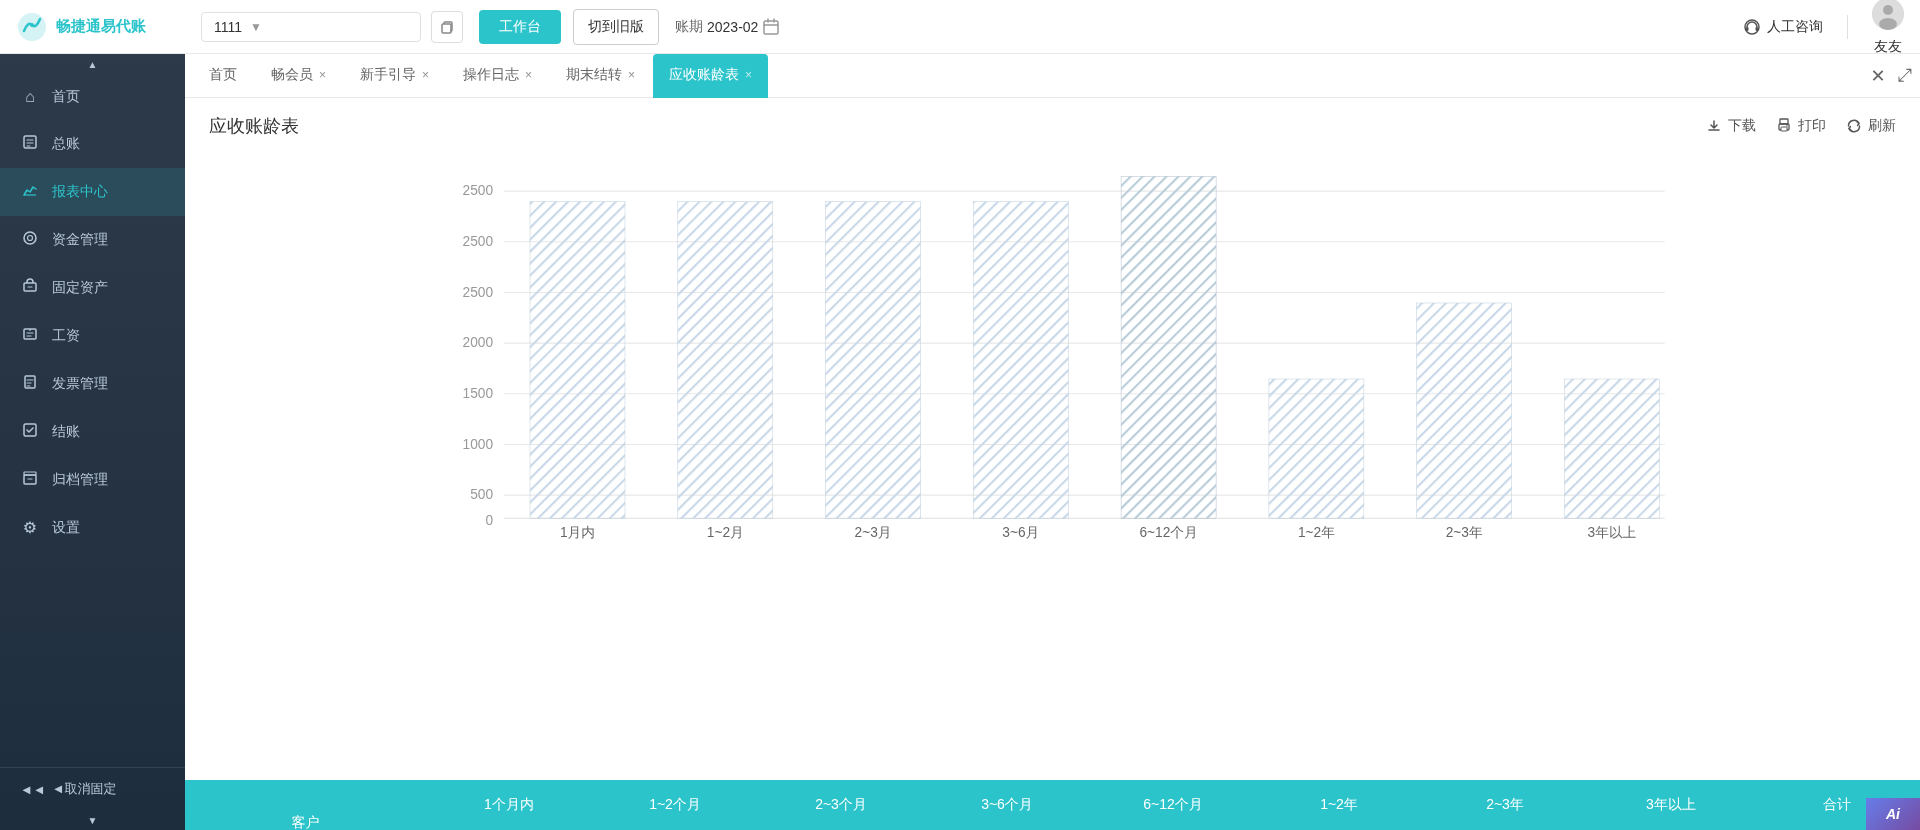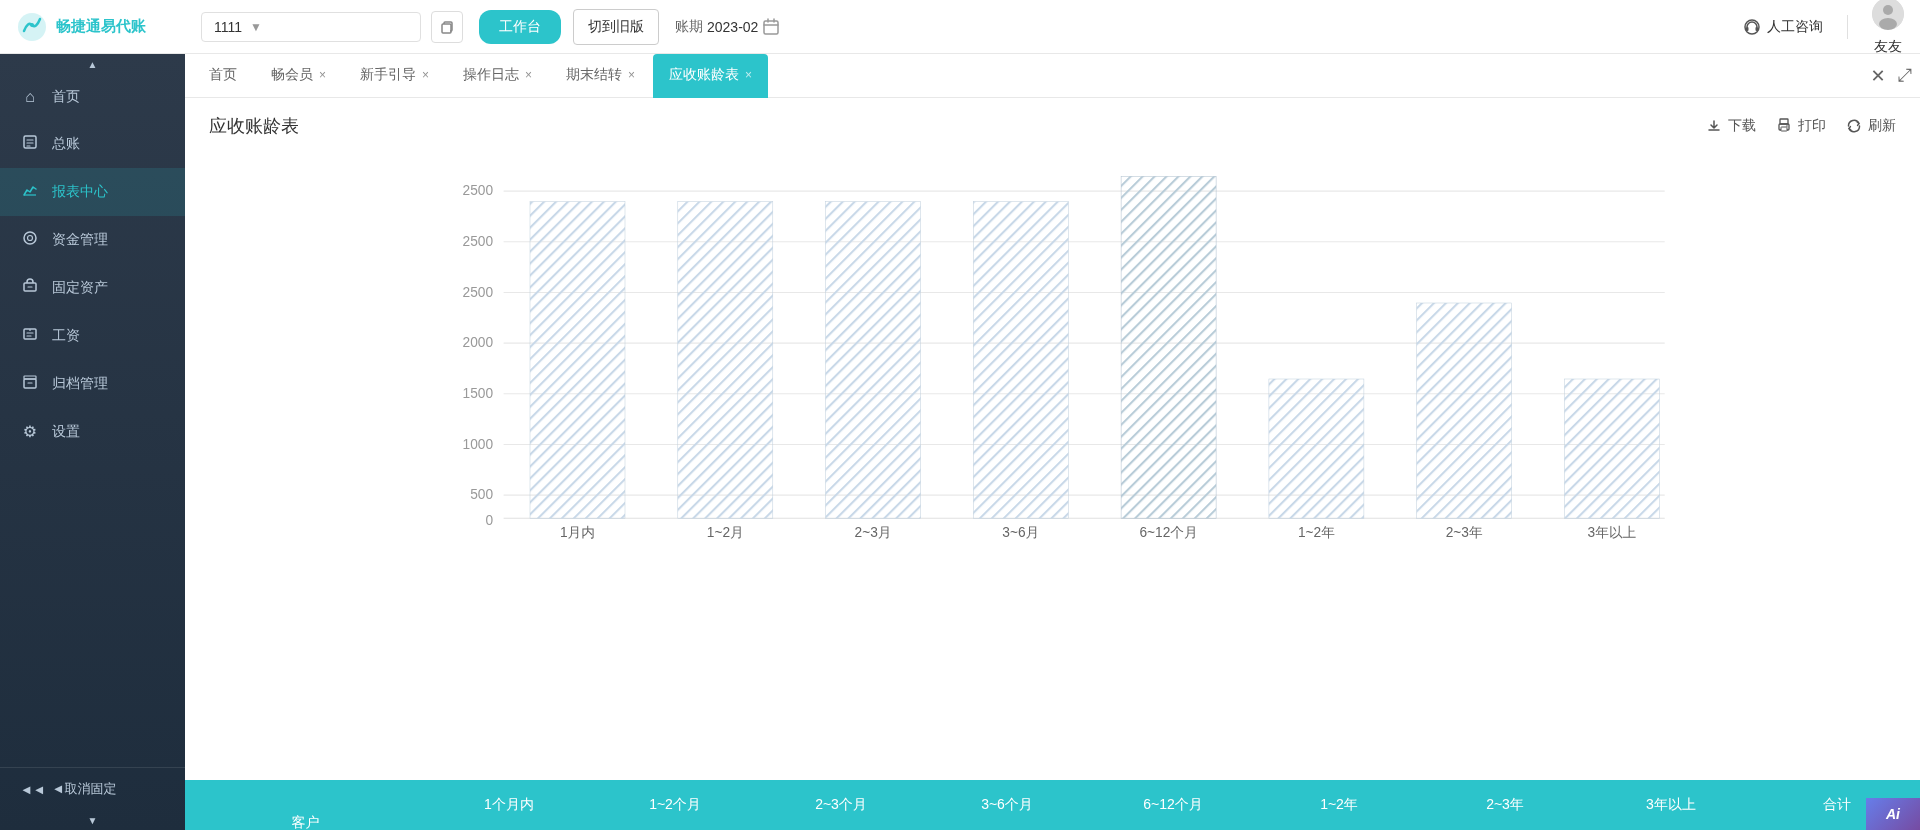--- a/index.html
+++ b/index.html
@@ -57,21 +57,21 @@
       cursor: pointer;
       background: #fff;
       color: #888;
       font-size: 16px;
     }
     .workbench-btn {
       margin-left: 16px;
       background: #2cc4cb;
       color: #fff;
       border: none;
-      border-radius: 12px;
+      border-radius: 4px;
       padding: 8px 20px;
       font-size: 14px;
       cursor: pointer;
     }
     .switch-btn {
       margin-left: 12px;
       background: #fff;
       color: #333;
       border: 1px solid #ccc;
       border-radius: 4px;
@@ -450,20 +450,38 @@
     </div>
     <div class="sidebar-item">
       <span class="sidebar-icon">
         <svg width="16" height="16" viewBox="0 0 16 16" fill="none">
           <rect x="2" y="3" width="12" height="10" rx="1" stroke="#b8c8d8" stroke-width="1.5"></rect>
           <path d="M5 7h6M5 10h4" stroke="#b8c8d8" stroke-width="1.2" stroke-linecap="round"></path>
           <path d="M8 3v2" stroke="#b8c8d8" stroke-width="1.2"></path>
         </svg>
       </span>
       <span>工资</span>
+    </div>
+    <div class="sidebar-item">
+      <span class="sidebar-icon">
+        <svg width="16" height="16" viewBox="0 0 16 16" fill="none">
+          <rect x="3" y="2" width="10" height="12" rx="1" stroke="#b8c8d8" stroke-width="1.5"></rect>
+          <path d="M5 6h6M5 9h4M5 12h3" stroke="#b8c8d8" stroke-width="1.2" stroke-linecap="round"></path>
+        </svg>
+      </span>
+      <span>发票管理</span>
+    </div>
+    <div class="sidebar-item">
+      <span class="sidebar-icon">
+        <svg width="16" height="16" viewBox="0 0 16 16" fill="none">
+          <rect x="2" y="2" width="12" height="12" rx="1.5" stroke="#b8c8d8" stroke-width="1.5"></rect>
+          <path d="M5 8l2 2 4-4" stroke="#b8c8d8" stroke-width="1.5" stroke-linecap="round" stroke-linejoin="round"></path>
+        </svg>
+      </span>
+      <span>结账</span>
     </div>
     <div class="sidebar-item">
       <span class="sidebar-icon">
         <svg width="16" height="16" viewBox="0 0 16 16" fill="none">
           <rect x="2" y="5" width="12" height="9" rx="1" stroke="#b8c8d8" stroke-width="1.5"></rect>
           <rect x="2" y="2" width="12" height="3" rx="0.5" stroke="#b8c8d8" stroke-width="1.2"></rect>
           <path d="M6 9h4" stroke="#b8c8d8" stroke-width="1.2" stroke-linecap="round"></path>
         </svg>
       </span>
       <span>归档管理</span>

